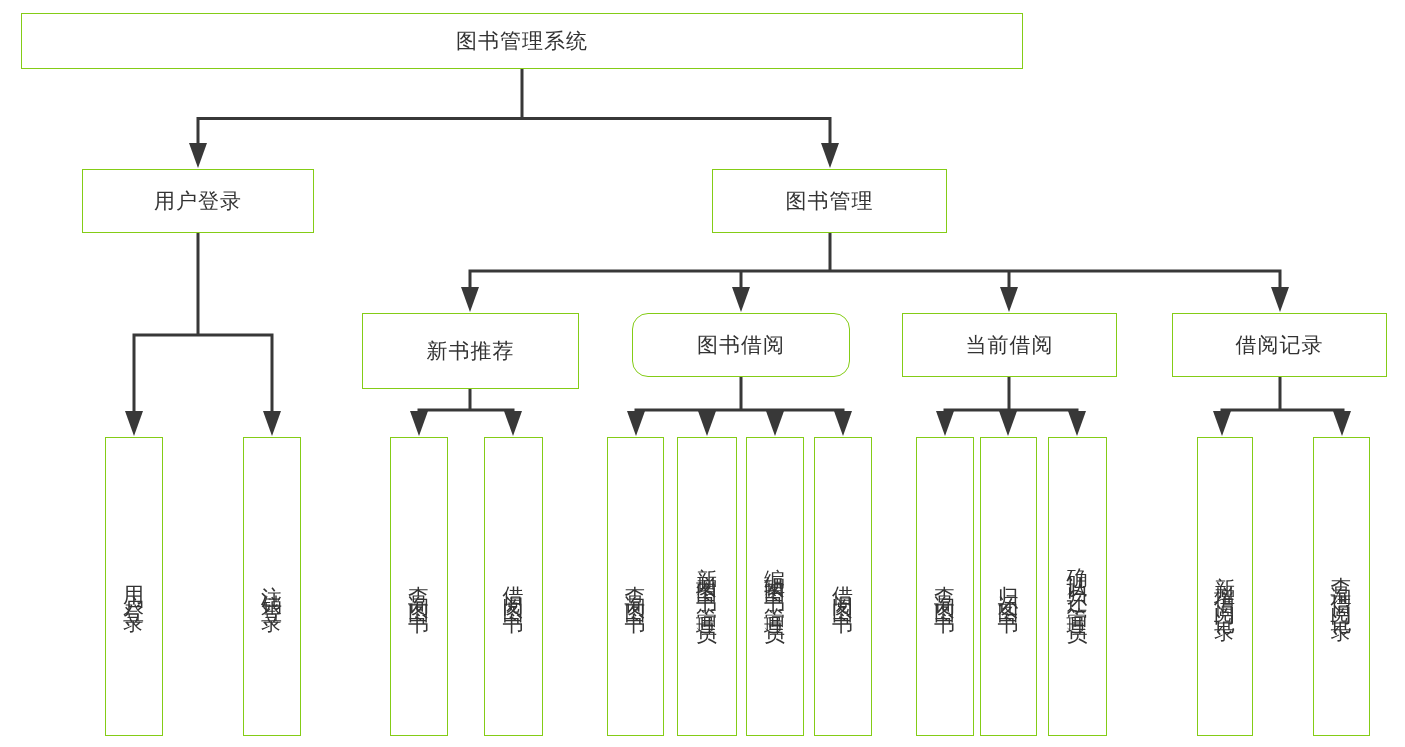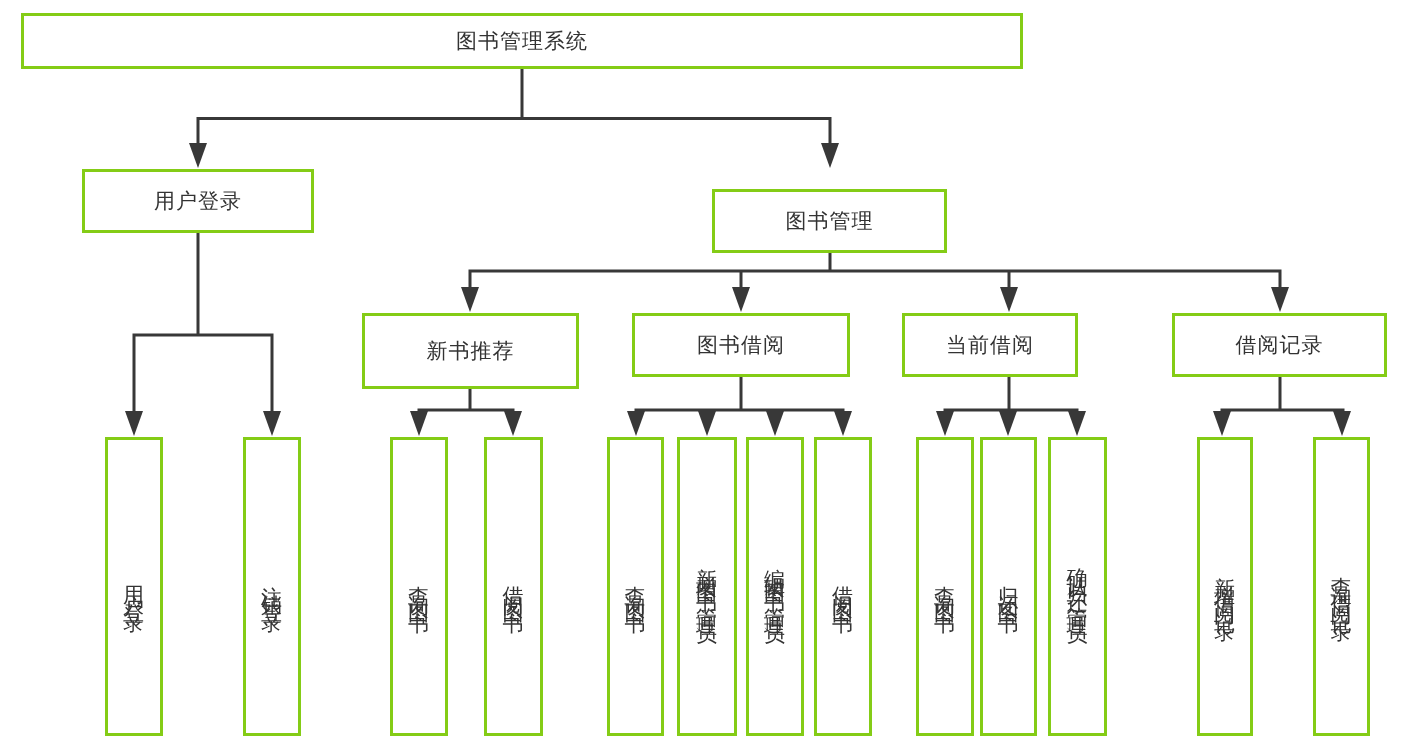--- a/index.html
+++ b/index.html
@@ -17,21 +17,21 @@
   }
   .connectors {
     position: absolute;
     left: 0;
     top: 0;
     pointer-events: none;
   }
   .node {
     position: absolute;
     box-sizing: border-box;
-    border: 3px solid #84cc16;
+    border: 1px solid #84cc16;
     background: #ffffff;
     display: flex;
     align-items: center;
     justify-content: center;
     color: #333333;
     font-size: 21px;
     letter-spacing: 1px;
   }
   .leaf {
     writing-mode: vertical-rl;
@@ -104,25 +104,25 @@
       <polygon points="1068,411 1086,411 1077,436"></polygon>
 
       <polygon points="1213,411 1231,411 1222,436"></polygon>
       <polygon points="1333,411 1351,411 1342,436"></polygon>
     </g>
   </svg>
 
   <div class="node" style="left:21px; top:13px; width:1002px; height:56px;">图书管理系统</div>
 
   <div class="node" style="left:82px; top:169px; width:232px; height:64px;">用户登录</div>
-  <div class="node" style="left:712px; top:169px; width:235px; height:64px;margin-top:20px;">图书管理</div>
+  <div class="node" style="left:712px; top:169px; width:235px; height:64px;">图书管理</div>
 
   <div class="node" style="left:362px; top:313px; width:217px; height:76px;">新书推荐</div>
-  <div class="node" style="left:632px; top:313px; width:218px; height:64px;">图书借阅</div>
-  <div class="node" style="left:902px; top:313px; width:176px; height:64px;">当前借阅</div>
+  <div class="node" style="left:632px; top:313px; width:218px; height:64px;border-radius:16px;">图书借阅</div>
+  <div class="node" style="left:902px; top:313px; width:215px; height:64px;">当前借阅</div>
   <div class="node" style="left:1172px; top:313px; width:215px; height:64px;">借阅记录</div>
 
   <div class="node leaf" style="left:105px; top:437px; width:58px; height:299px;">用户登录</div>
   <div class="node leaf" style="left:243px; top:437px; width:58px; height:299px;">注销登录</div>
 
   <div class="node leaf" style="left:390px; top:437px; width:58px; height:299px;">查询图书</div>
   <div class="node leaf" style="left:484px; top:437px; width:59px; height:299px;">借阅图书</div>
 
   <div class="node leaf" style="left:607px; top:437px; width:57px; height:299px;">查询图书</div>
   <div class="node leaf leaf-long" style="left:677px; top:437px; width:60px; height:299px;">新增图书（管理员）</div>

